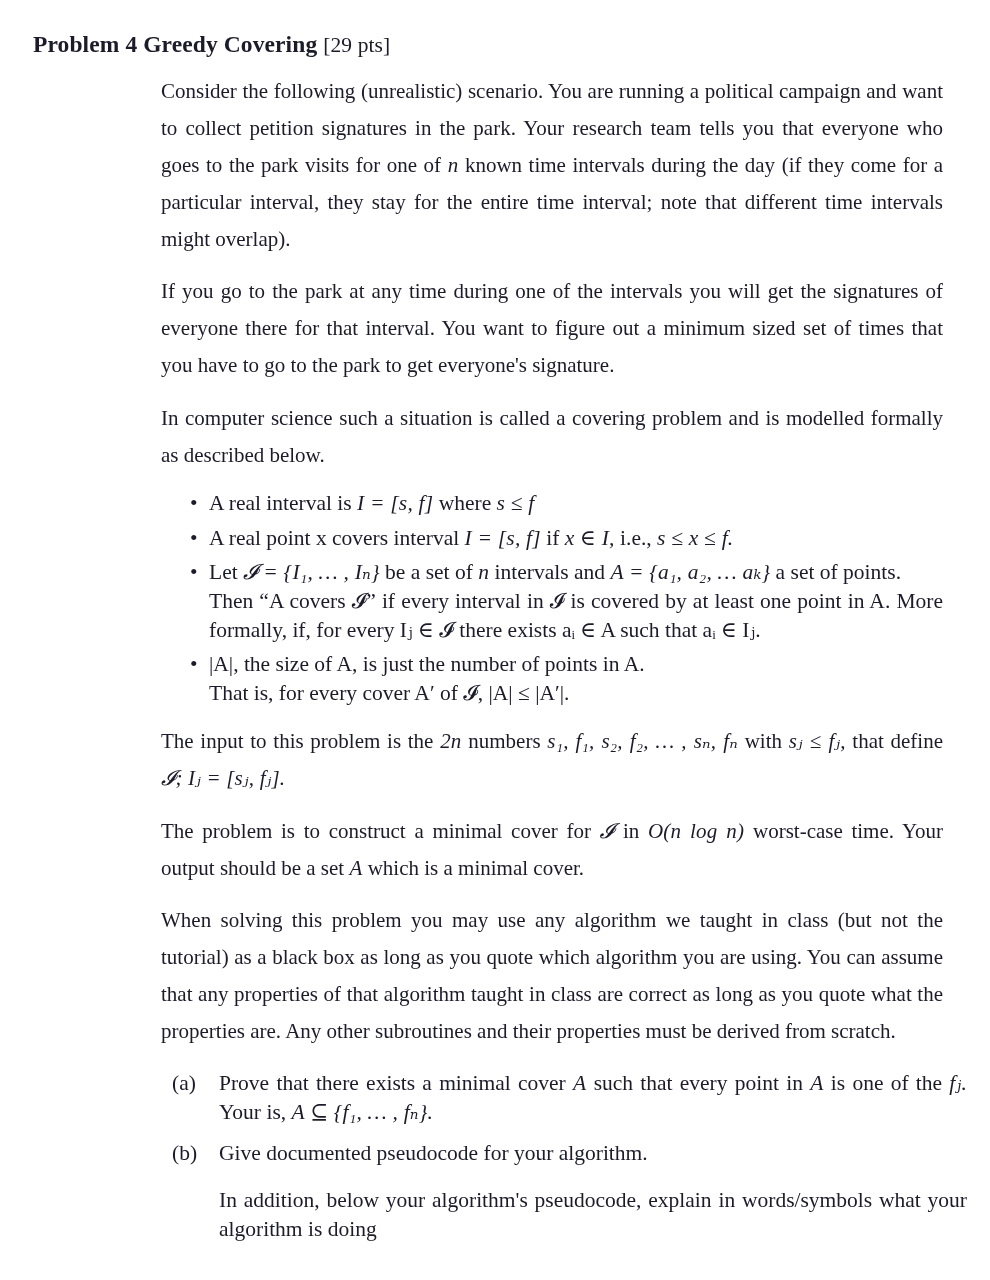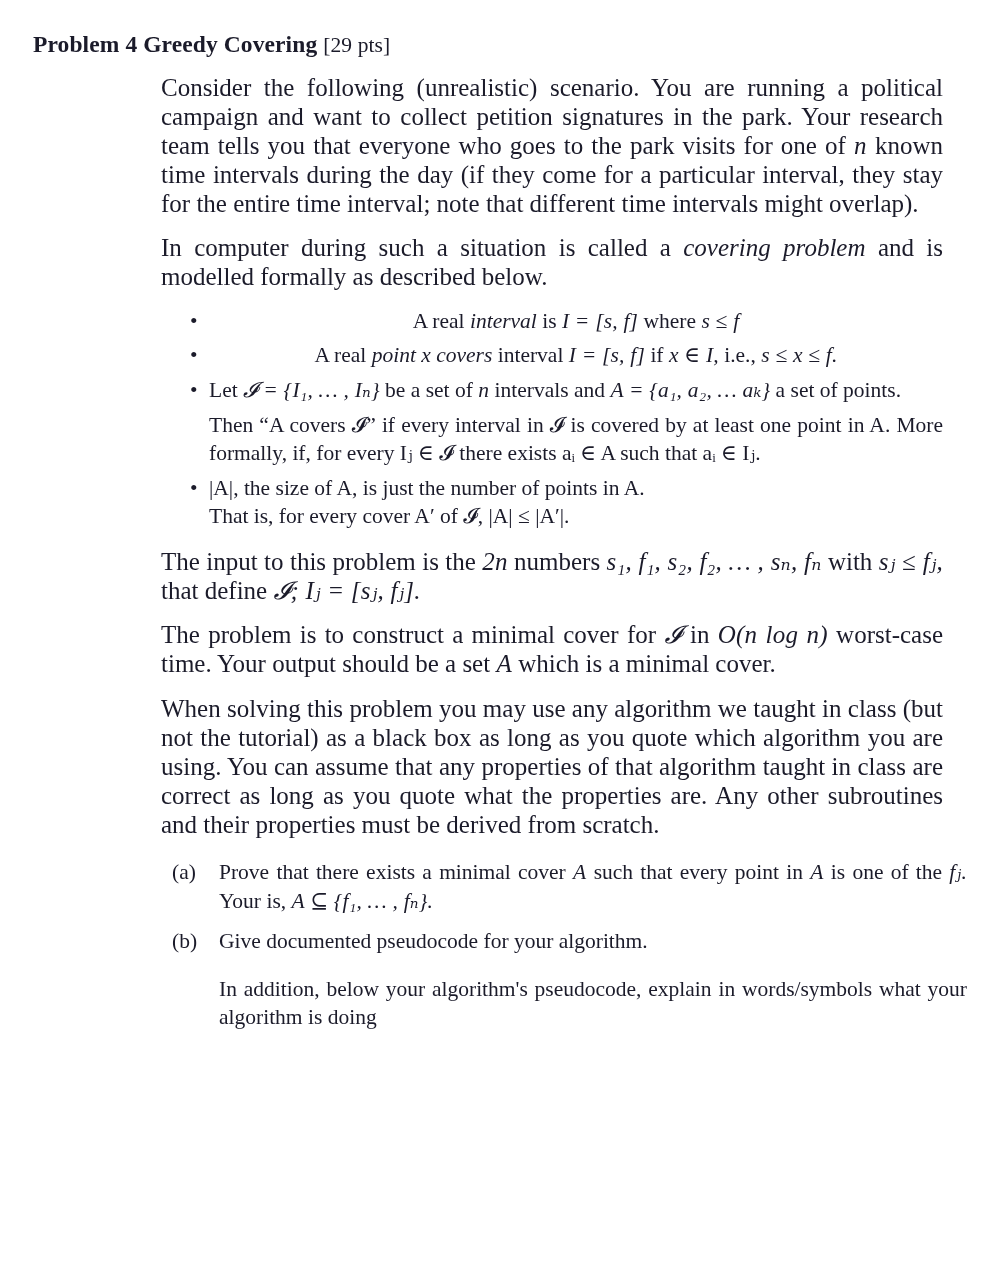--- a/index.html
+++ b/index.html
@@ -38,40 +38,40 @@
   }
 
   
   .body-block {
     margin-left: 128px;
     margin-right: 0;
     width: 782px;
   }
   p.para {
     margin: 0 0 15.5px 0;
-    font-size: 25px;
-    line-height: 29px;
+    font-size: 21px;
+    line-height: 37px;
     text-align: justify;
     text-justify: inter-word;
     hyphens: none;
   }
 
   
   .mi {
     font-family: "Liberation Serif", "DejaVu Serif", serif;
     font-style: italic;
     letter-spacing: 0.2px;
   }
   .cal {
     font-family: "DejaVu Serif", "Liberation Serif", serif;
     font-style: italic;
     font-weight: 500;
     letter-spacing: 0.4px;
   }
-  .em { font-style: italic; }
+  .em { }
   .nowrap { white-space: nowrap; }
 
   
   ul.bullets {
     list-style: none;
     margin: 0 0 16px 0;
     padding: 0;
   }
   ul.bullets > li {
     position: relative;
@@ -88,24 +88,24 @@
     top: 0;
     font-size: 21.5px;
     line-height: 28.6px;
   }
   ul.bullets > li .sub-line {
     display: block;
     text-align: justify;
   }
   ul.bullets > li .sub-para {
     display: block;
-    margin-top: 6px;
-    text-align: justify;
-  }
-  .lastline { text-align: center; }
+    margin-top: 0;
+    text-align: justify;
+  }
+  .lastline { text-align: left; }
 
   
   ol.letters {
     list-style: none;
     margin: 19px 0 0 0;
     padding: 0;
     width: 795px;
   }
   ol.letters > li {
     position: relative;
@@ -141,22 +141,23 @@
 
   <div class="problem-heading">
     <span class="bold">Problem 4  Greedy Covering</span>
     <span class="pts">[29 pts]</span>
   </div>
 
   <div class="body-block">
 
     <p class="para"><span>Consider the following (unrealistic) scenario.  You are running a political campaign and want to collect petition signatures in the park.  Your research team tells you that everyone who goes to the park visits for one of</span> <span class="mi">n</span> <span>known time intervals during the day (if they come for a particular interval, they stay for the entire time interval; note that different time intervals might overlap).</span></p>
 
-
-    <p class="para"><span>In computer during such a situation is called a</span> <span class="em">covering problem</span> <span>and is modelled formally as described below.</span></p>
+    <p class="para">If you go to the park at any time during one of the intervals you will get the signatures of everyone there for that interval.  You want to figure out a minimum sized set of times that you have to go to the park to get everyone's signature.</p>
+
+    <p class="para"><span>In computer science such a situation is called a</span> <span class="em">covering problem</span> <span>and is modelled formally as described below.</span></p>
 
     <ul class="bullets">
 
       <li>
         <span class="dot">•</span>
         <span class="lastline" style="display:block;">
           <span>A real</span>
           <span class="em">interval</span>
           <span>is</span>
           <span class="mi nowrap">I = [s, f]</span>

